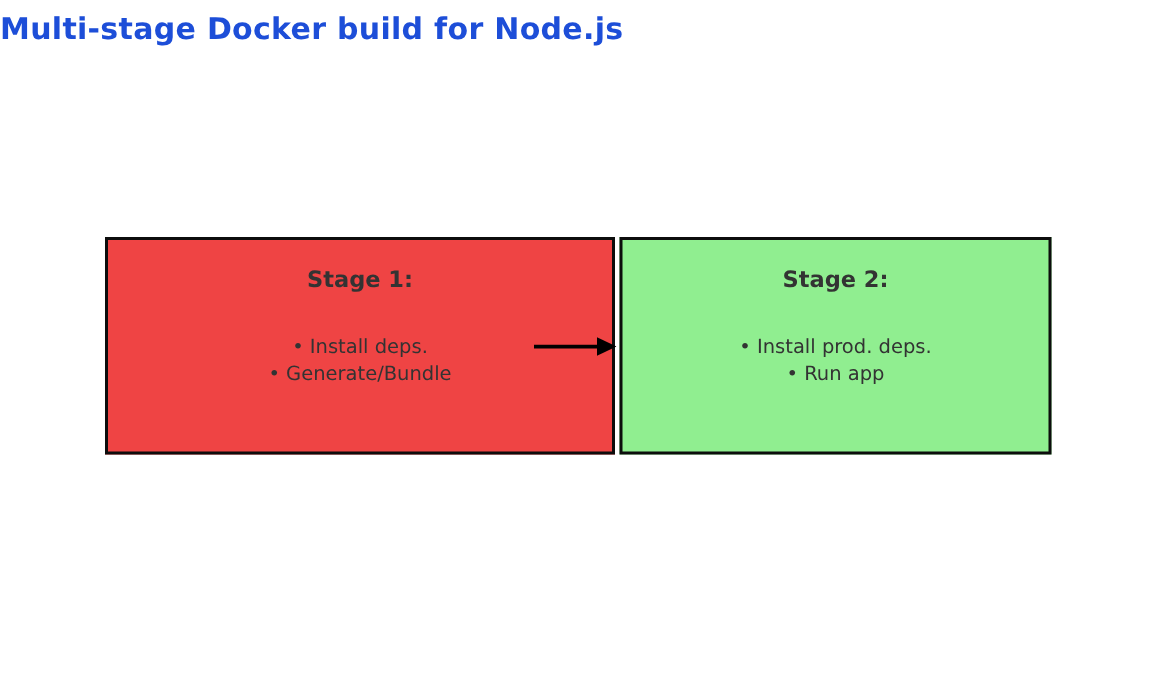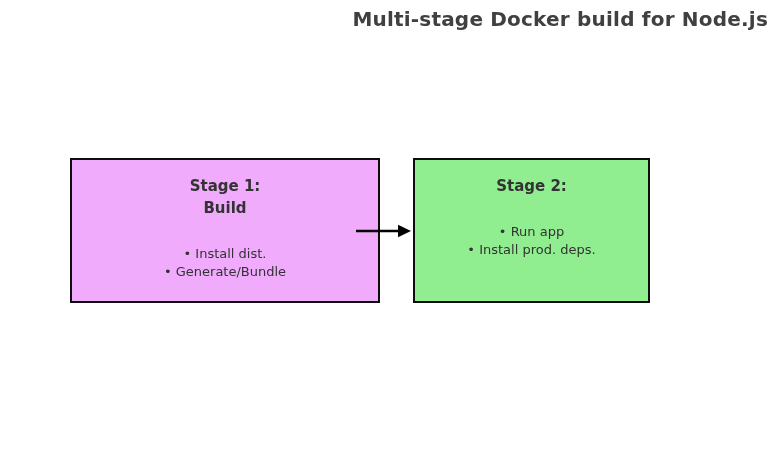--- a/index.html
+++ b/index.html
@@ -14,43 +14,43 @@
     height: 459px;
     background: #ffffff;
     overflow: hidden;
   }
   .title {
     position: absolute;
     top: 7px;
     left: 0;
     width: 100%;
     margin: 0;
-    text-align: right;
+    text-align: left;
     font-size: 20px;
     font-weight: bold;
-    color: #404040;
+    color: #1d4ed8;
     letter-spacing: 0.2px;
   }
   .stage-box {
     position: absolute;
     top: 158px;
     height: 145px;
     box-sizing: border-box;
     border: 2px solid #0d0d0d;
     text-align: center;
     color: #333333;
   }
   .stage-build {
     left: 70px;
-    width: 310px;
-    background: #f0abfc;
+    width: 340px;
+    background: #ef4444;
   }
   .stage-prod {
     left: 413px;
-    width: 237px;
+    width: 288px;
     background: #90ee90;
   }
   .stage-heading {
     margin-top: 15px;
     font-size: 15px;
     font-weight: bold;
     line-height: 22px;
   }
   .stage-bullets {
     margin-top: 26px;
@@ -69,36 +69,35 @@
 </head>
 <body>
 
 <div class="canvas">
 
   <h1 class="title">Multi-stage Docker build for Node.js</h1>
 
   <div class="stage-box stage-build">
     <div class="stage-heading">
       <div>Stage 1:</div>
-      <div>Build</div>
     </div>
     <div class="stage-bullets">
-      <div class="bullet">• Install dist.</div>
+      <div class="bullet">• Install deps.</div>
       <div class="bullet">• Generate/Bundle</div>
     </div>
   </div>
 
   <svg class="arrow" viewBox="0 0 55 24" aria-hidden="true">
     <line x1="0" y1="12" x2="43" y2="12" stroke="#000000" stroke-width="2.5"></line>
     <polygon points="42,5.8 55,12 42,18.2" fill="#000000"></polygon>
   </svg>
 
   <div class="stage-box stage-prod">
     <div class="stage-heading">
       <div>Stage 2:</div>
     </div>
     <div class="stage-bullets">
+      <div class="bullet">• Install prod. deps.</div>
       <div class="bullet">• Run app</div>
-      <div class="bullet">• Install prod. deps.</div>
     </div>
   </div>
 
 </div>
 
 </body></html>

